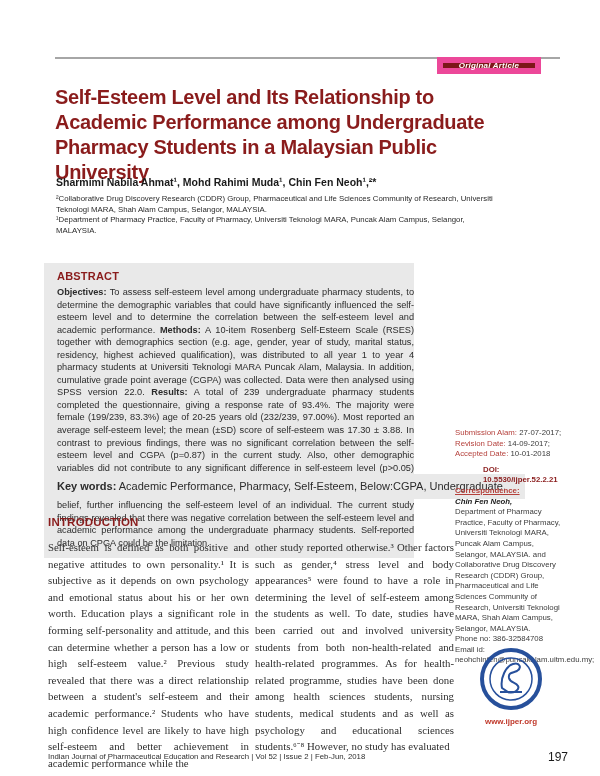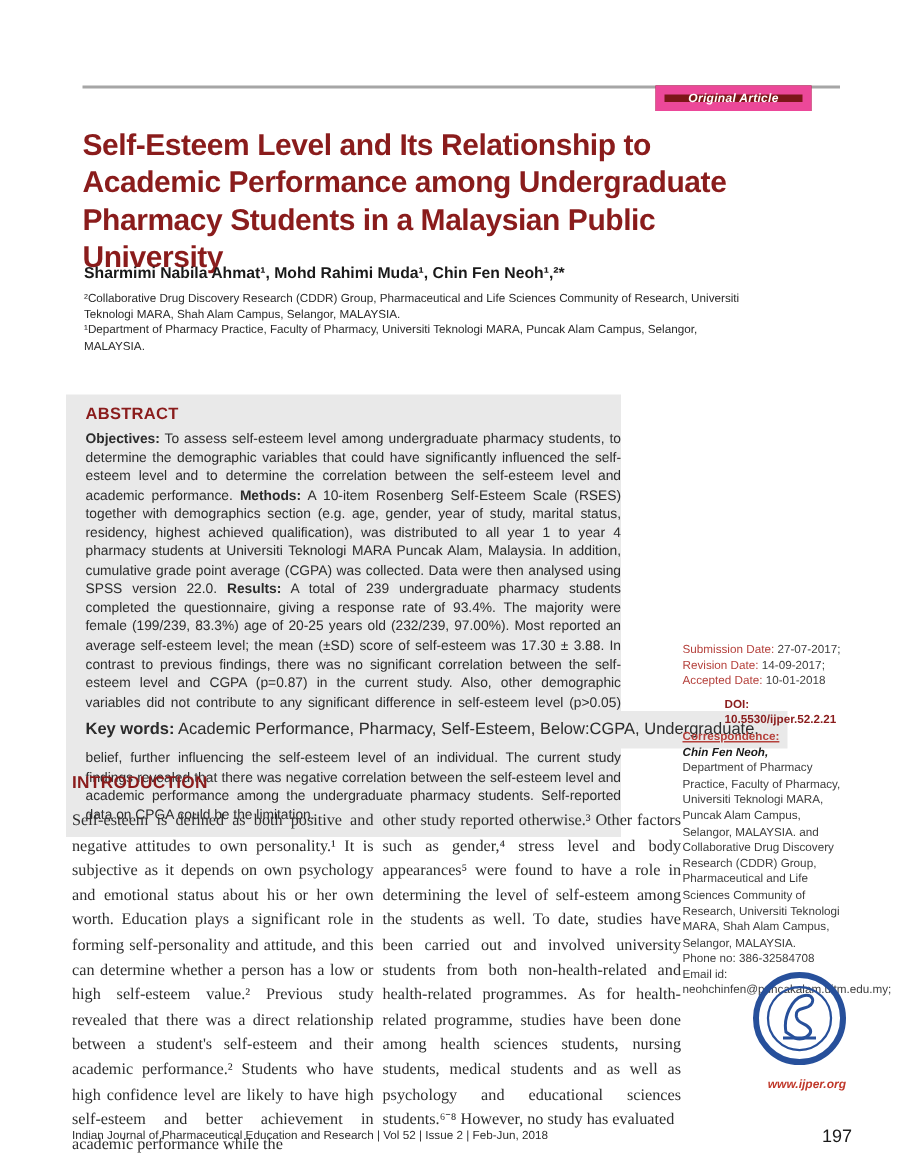--- a/index.html
+++ b/index.html
@@ -99,22 +99,21 @@
   }
   .sidebar .lbl { color: #b5413c; }
   .sidebar .doi-line { font-weight: bold; color: #8a1c1c; margin-top: 5px; padding-left: 28px; }
   .sidebar .corr-label { font-weight: bold; color: #b5413c; text-decoration: underline; }
   .sidebar .corr-name { font-weight: bold; font-style: italic; color: #1a1a1a; }
   .sidebar .phone, .sidebar .email { color: #3c3c3c; }
   .logo-wrap {
     position: absolute;
     left: 458px; top: 648px;
     width: 106px;
-    text-align: right;
-    font-style: italic;
+    text-align: center;
   }
   .site-link {
     display: block;
     margin-top: 3px;
     color: #c0392b;
     font-size: 8px;
     font-weight: bold;
     text-decoration: none;
   }
   .intro-heading {
@@ -173,21 +172,21 @@
   </div>
 
   <div class="abstract-box">
     <div class="abstract-heading">ABSTRACT</div>
     <p class="abstract-body"><span class="seg-label">Objectives:</span><span> To assess self-esteem level among undergraduate pharmacy students, to determine the demographic variables that could have significantly influenced the self-esteem level and to determine the correlation between the self-esteem level and academic performance. </span><span class="seg-label">Methods:</span><span> A 10-item Rosenberg Self-Esteem Scale (RSES) together with demographics section (e.g. age, gender, year of study, marital status, residency, highest achieved qualification), was distributed to all year 1 to year 4 pharmacy students at Universiti Teknologi MARA Puncak Alam, Malaysia. In addition, cumulative grade point average (CGPA) was collected. Data were then analysed using SPSS version 22.0. </span><span class="seg-label">Results:</span><span> A total of 239 undergraduate pharmacy students completed the questionnaire, giving a response rate of 93.4%. The majority were female (199/239, 83.3%) age of 20-25 years old (232/239, 97.00%). Most reported an average self-esteem level; the mean (±SD) score of self-esteem was 17.30 ± 3.88. In contrast to previous findings, there was no significant correlation between the self-esteem level and CGPA (p=0.87) in the current study. Also, other demographic variables did not contribute to any significant difference in self-esteem level (p&gt;0.05) among the undergraduate pharmacy students. </span><span class="seg-label">Conclusion:</span><span> Internal and external factors are the two distinct aspects that can influence personal perception on the self-belief, further influencing the self-esteem level of an individual. The current study findings revealed that there was negative correlation between the self-esteem level and academic performance among the undergraduate pharmacy students. Self-reported data on CPGA could be the limitation.</span></p>
   </div>
 
   <div class="keywords-box"><span class="seg-label">Key words:</span><span> Academic Performance, Pharmacy, Self-Esteem, Below:CGPA, Undergraduate.</span></div>
 
   <div class="sidebar">
-    <div><span class="lbl">Submission Date:</span><span> 27-07-2017;</span></div>
+    <div><span class="lbl">Submission Alam:</span><span> 27-07-2017;</span></div>
     <div><span class="lbl">Revision Date:</span><span> 14-09-2017;</span></div>
     <div><span class="lbl">Accepted Date:</span><span> 10-01-2018</span></div>
     <div class="doi-line">DOI: 10.5530/ijper.52.2.21</div>
     <div class="corr-label">Correspondence:</div>
     <div class="corr-name">Chin Fen Neoh,</div>
     <div class="corr-address">Department of Pharmacy Practice, Faculty of Pharmacy, Universiti Teknologi MARA, Puncak Alam Campus, Selangor, MALAYSIA. and Collaborative Drug Discovery Research (CDDR) Group, Pharmaceutical and Life Sciences Community of Research, Universiti Teknologi MARA, Shah Alam Campus, Selangor, MALAYSIA.</div>
     <div class="phone">Phone no: 386-32584708</div>
     <div class="email">Email id: neohchinfen@puncakalam.uitm.edu.my;</div>
   </div>
 

